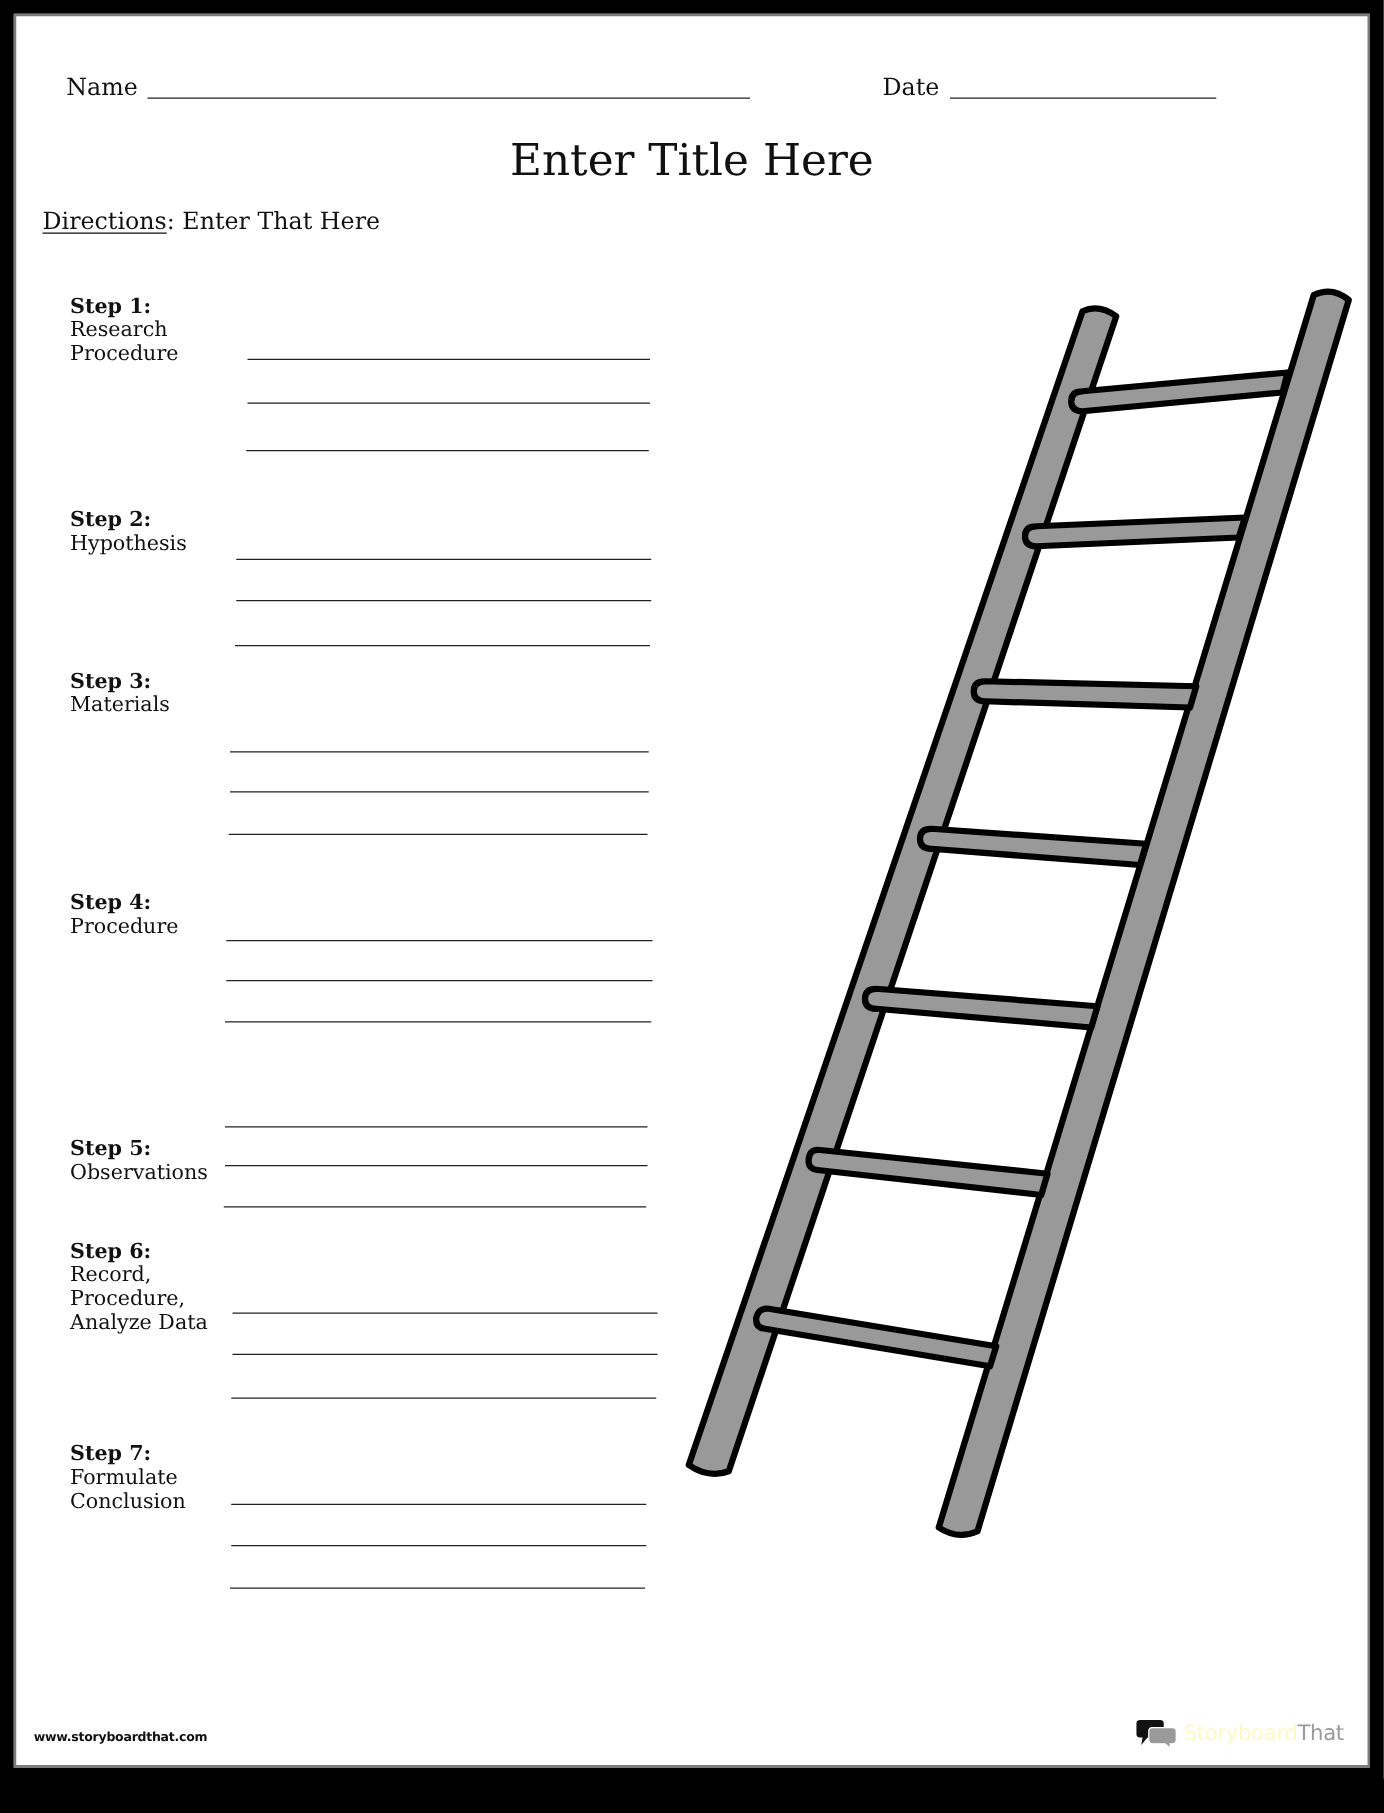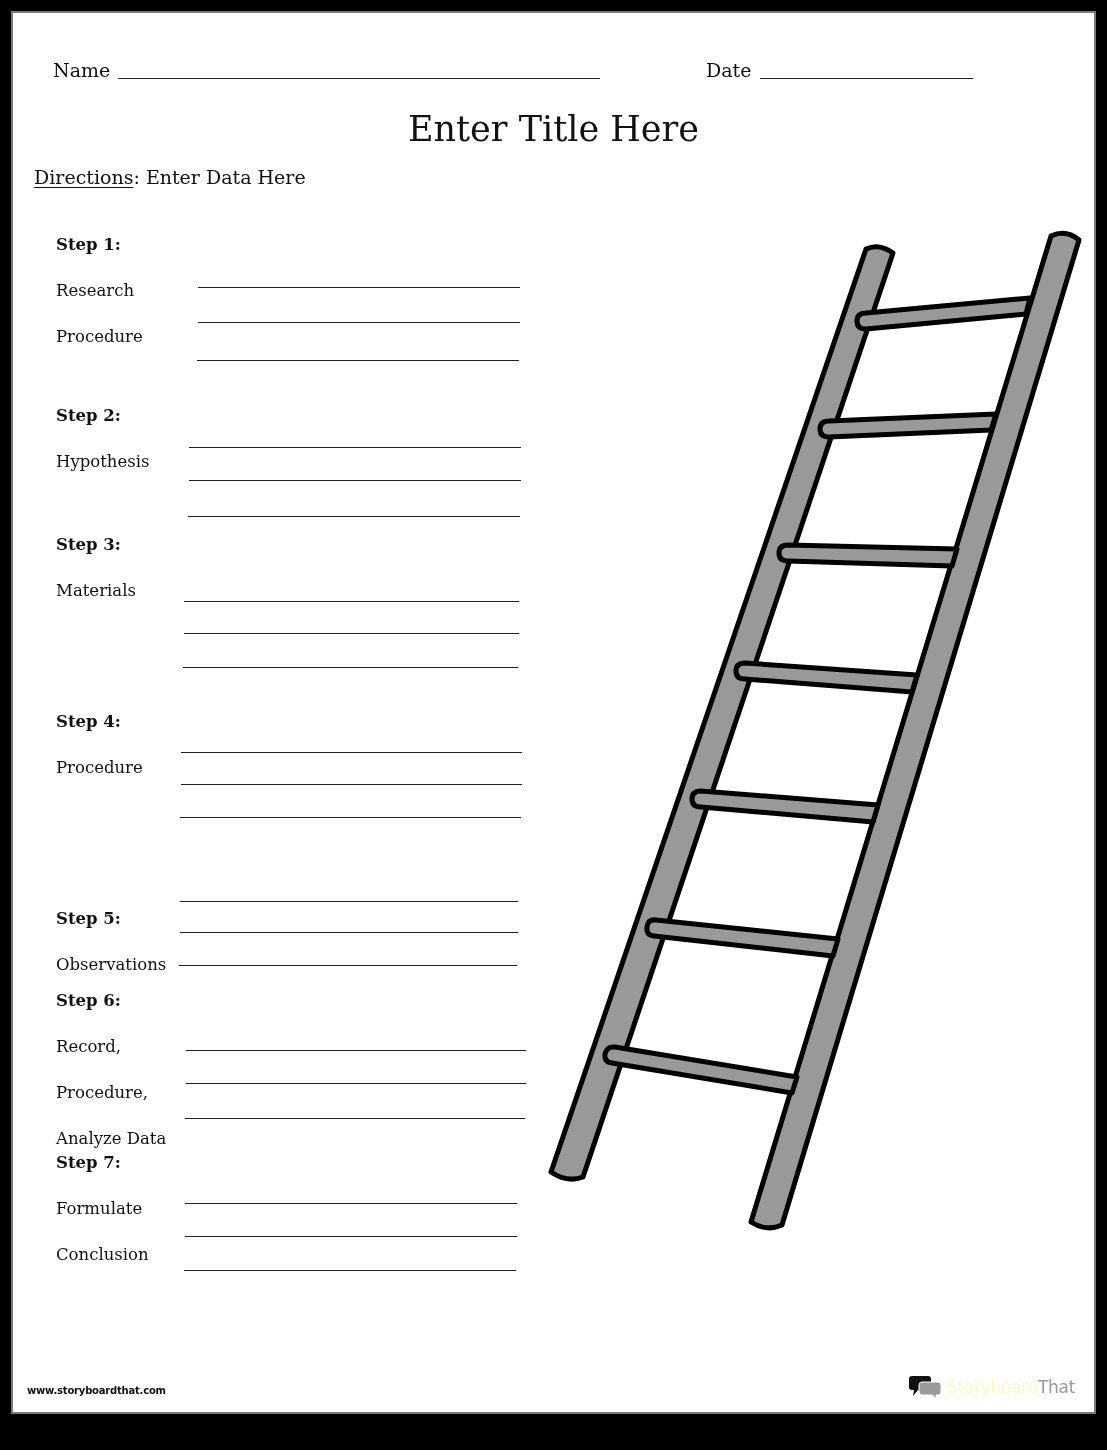--- a/index.html
+++ b/index.html
@@ -8,21 +8,21 @@
   .page { position:absolute; left:11px; top:11px; width:1081px; height:1399px;
           background:#fff; border:2px solid #7a7a7a; }
   .abs { position:absolute; }
   .lbl { font-size:19px; line-height:22px; white-space:nowrap; }
   .rule { position:absolute; height:0; border-top:1.5px solid #222; }
   .title { font-size:35px; line-height:40px; }
   .dir { font-size:19px; }
   .dir u { text-decoration:underline; text-underline-offset:3px; }
   .step { position:absolute; left:56px; font-size:16.5px; line-height:19px; font-weight:500; }
   .step .num { font-weight:600; display:block; }
-  .step .nm { display:block;margin-top:27px; }
+  .step .nm { display:block; }
   .foot-url { position:absolute; left:27px; top:1385px; font-family:"DejaVu Sans", sans-serif;
               font-size:10px; font-weight:bold; color:#111; letter-spacing:-0.2px; }
   .brand { position:absolute; left:909px; top:1374px; display:flex; align-items:center;
            font-family:"DejaVu Sans", sans-serif; font-size:17px; letter-spacing:-0.3px; }
   .brand .a { color:#fef9c3; }
   .brand .b { color:#9a9a9a;text-align:right; }
   svg.ladder { position:absolute; left:0; top:0; }
 </style>
 </head>
 <body>
@@ -31,21 +31,21 @@
 
 <div class="abs lbl" style="left:53px; top:59px;">Name</div>
 <div class="rule" style="left:118px; top:78px; width:482px;"></div>
 <div class="abs lbl" style="left:706px; top:59px;">Date</div>
 <div class="rule" style="left:760px; top:78px; width:213px;"></div>
 
 <div class="abs title" style="left:0; width:1107px; top:109px; text-align:center;">Enter Title Here</div>
 
 <div class="abs dir" style="left:34px; top:166px;">
   <u>Directions</u><span>:</span>
-  <span>Enter Data Here</span>
+  <span>Enter That Here</span>
 </div>
 
 <div class="step" style="top:235px;">
   <span class="num">Step 1:</span>
   <span class="nm">Research</span>
   <span class="nm">Procedure</span>
 </div>
 <div class="rule" style="left:198px; top:287px; width:322px;"></div>
 <div class="rule" style="left:198px; top:322px; width:322px;"></div>
 <div class="rule" style="left:197px; top:360px; width:322px;"></div>

